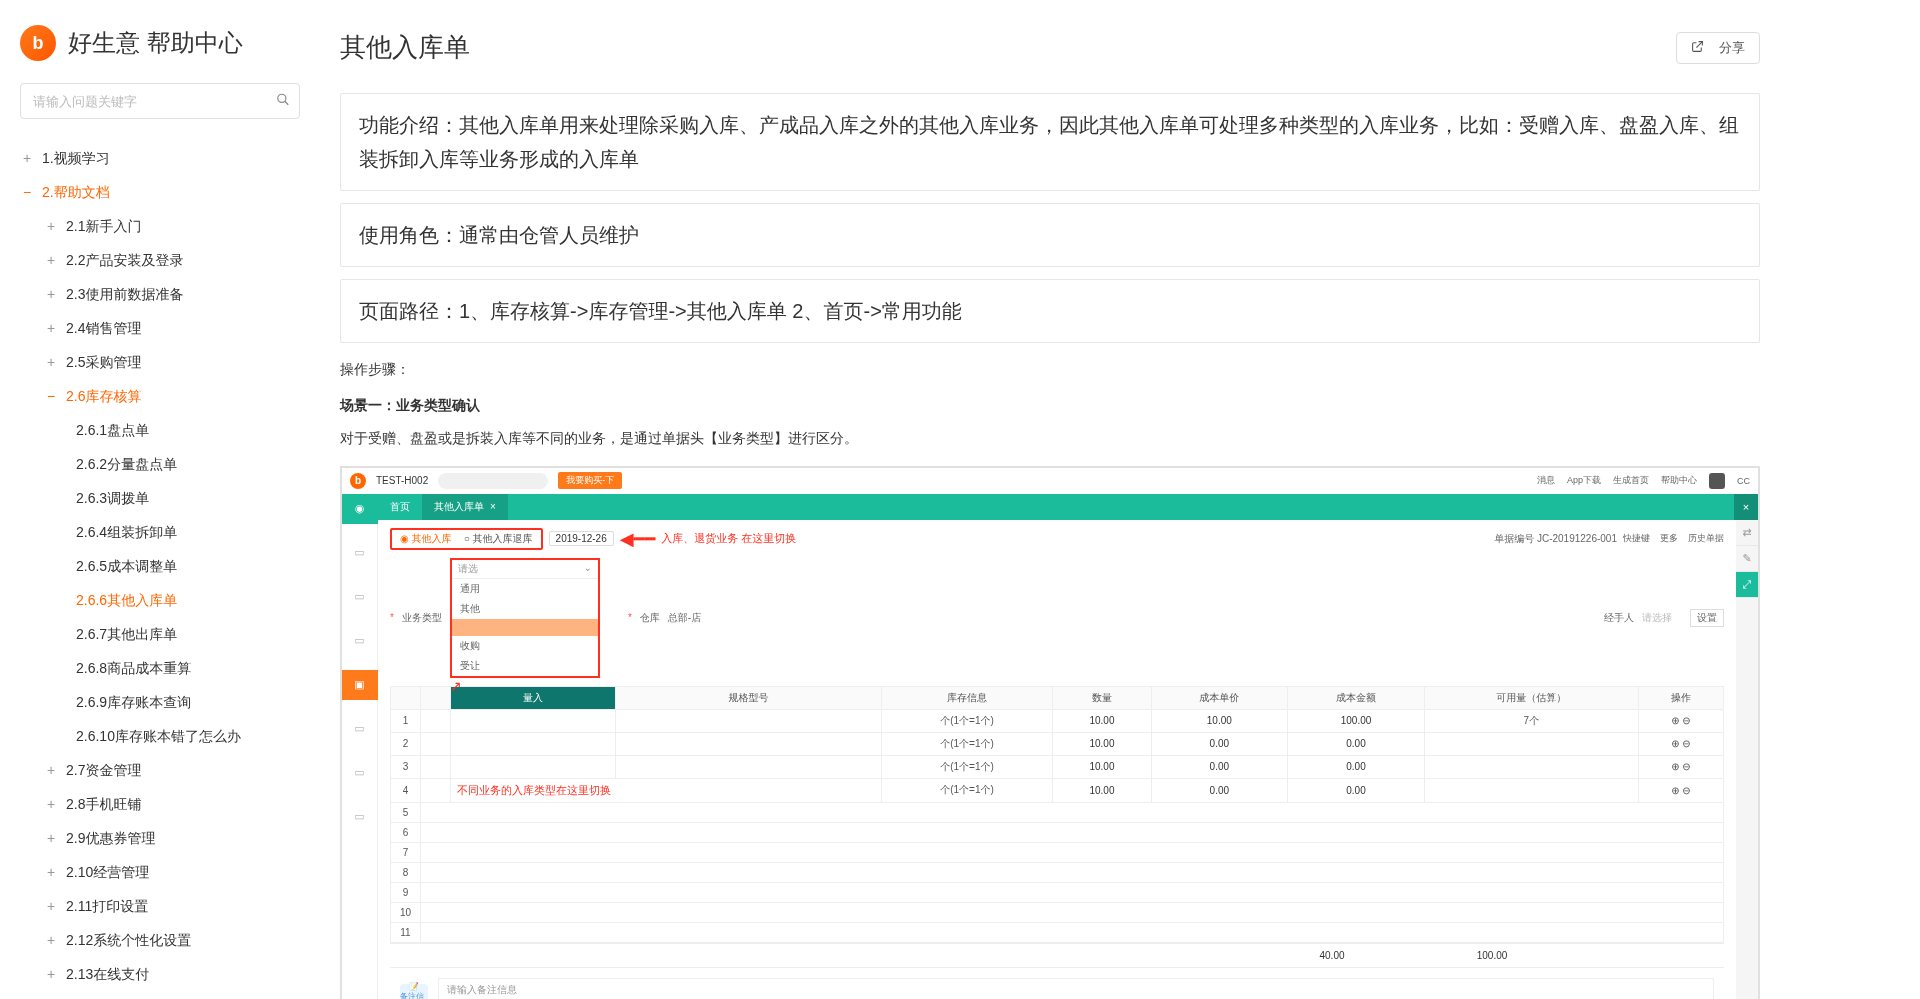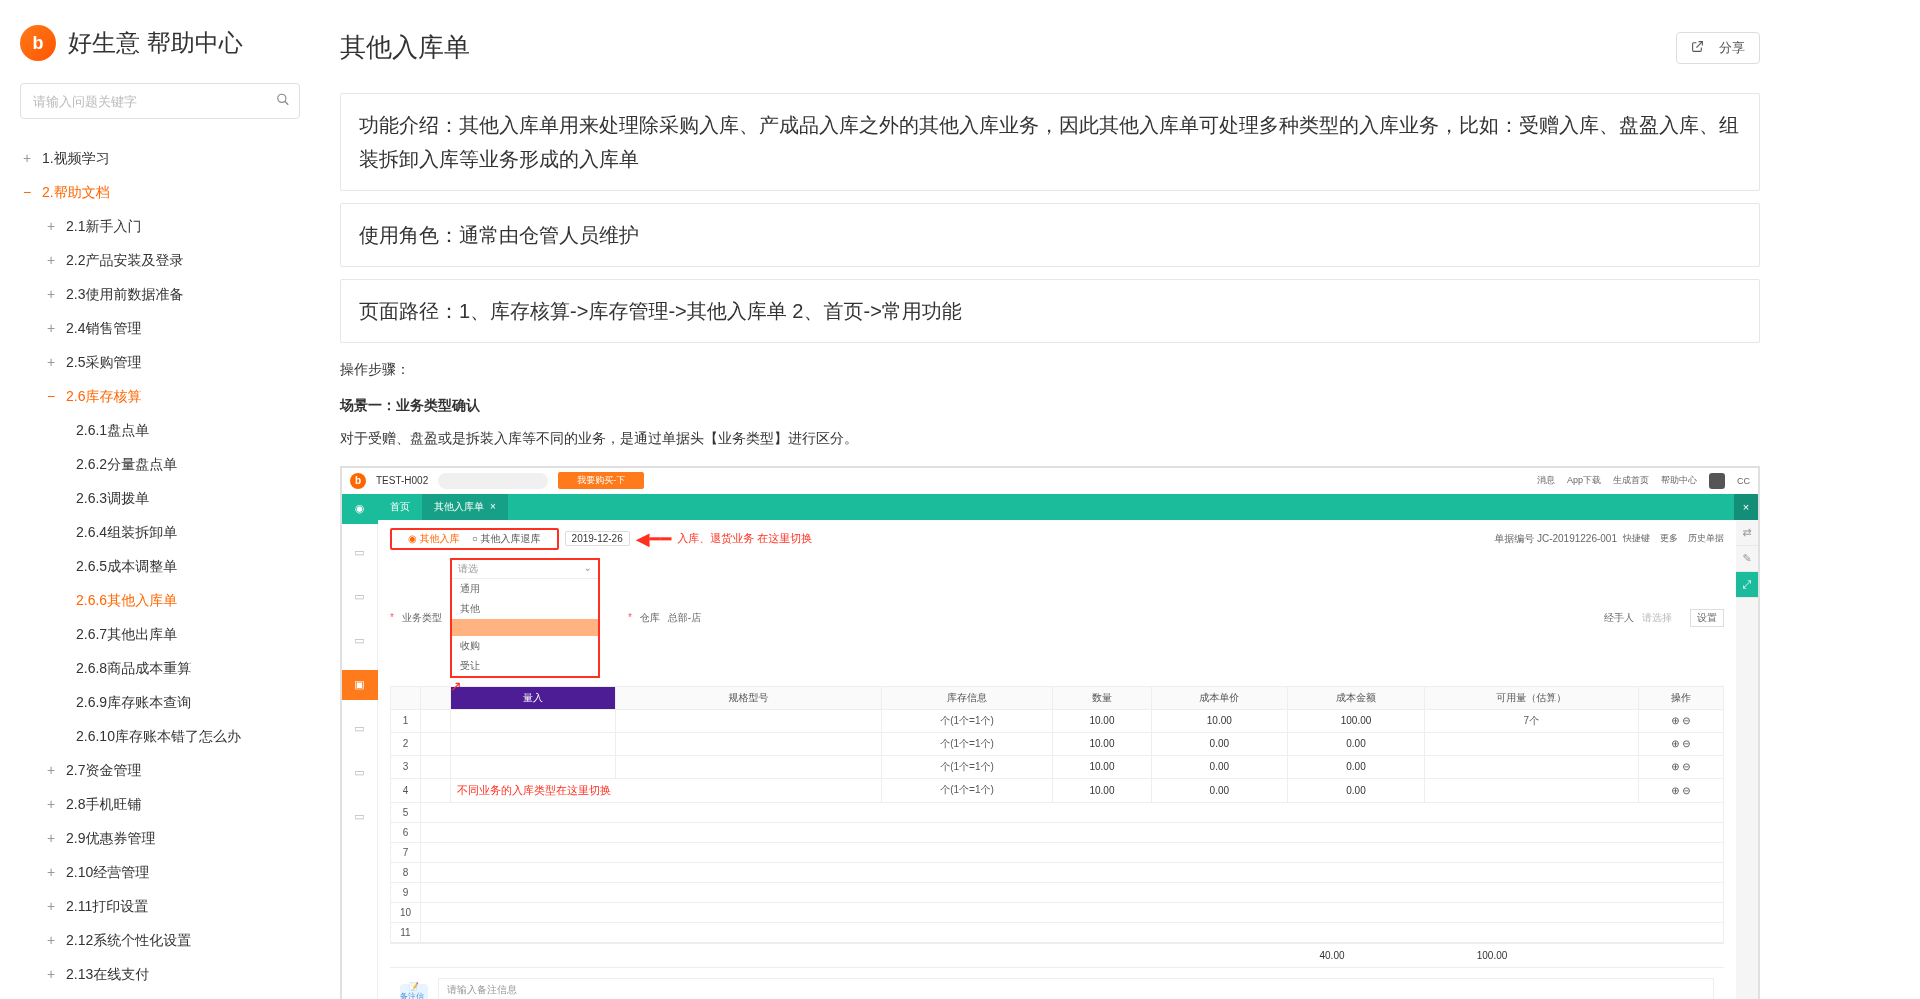--- a/index.html
+++ b/index.html
@@ -28,53 +28,53 @@
 .info-box{border:1px solid #e6e6e6;padding:14px 18px;margin-bottom:12px;border-radius:2px;font-size:20px;line-height:1.7}
 .info-label{font-weight:500}
 .section-title{font-size:14px;margin:18px 0 10px}
 .bold{font-weight:600}
 .body-text{line-height:1.9;margin-bottom:12px}
 .screenshot{border:2px solid #e0e0e0;margin:14px 0 28px;background:#fff;font-size:11px;overflow:hidden}
 .ss-top{display:flex;align-items:center;background:#fff;height:26px;padding:0 8px;gap:10px}
 .ss-logo{width:16px;height:16px;border-radius:50%;background:#ff6600;display:inline-flex;align-items:center;justify-content:center;color:#fff;font-size:10px;font-weight:bold}
 .ss-tenant{font-size:10px;color:#333}
 .ss-search{flex:0 0 110px;height:16px;background:#f0f0f0;border-radius:8px}
-.ss-orange-btn{background:#ff7a1a;color:#fff;font-size:9px;padding:2px 19px;border-radius:2px}
+.ss-orange-btn{background:#ff7a1a;color:#fff;font-size:9px;padding:2px 8px;border-radius:2px}
 .ss-top-right{margin-left:auto;display:flex;gap:12px;align-items:center;font-size:9px;color:#666}
 .ss-avatar{width:16px;height:16px;background:#555;border-radius:3px}
 .ss-body{display:flex}
 .ss-nav{width:36px;background:#fff;border-right:1px solid #eee;display:flex;flex-direction:column;align-items:center;padding-top:0;gap:14px}
 .ss-nav-item{width:36px;height:30px;display:flex;align-items:center;justify-content:center;color:#bbb}
 .ss-nav-green{background:#1abc9c;color:#fff}
 .ss-nav-orange{background:#ff7a1a;color:#fff}
 .ss-content{flex:1}
 .ss-tabs{background:#1abc9c;display:flex;align-items:center;height:26px}
 .ss-tab{color:#fff;padding:0 12px;font-size:10px;display:flex;align-items:center;height:100%}
 .ss-tab.active{background:#16a085}
 .ss-tab-close{margin-left:6px;font-size:10px}
 .ss-close-bar{margin-left:auto;background:#148f77;width:24px;height:100%;display:flex;align-items:center;justify-content:center;color:#fff}
 .ss-form{padding:8px 12px}
 .ss-form-row{display:flex;align-items:center;gap:6px;margin-bottom:8px;position:relative}
-.redbox{border:2px solid #ff3020;padding:2px 16px;border-radius:2px}
+.redbox{border:2px solid #ff3020;padding:2px 8px;border-radius:2px}
 .ss-radio{font-size:10px;color:#555}
 .ss-radio.sel{color:#ff6600}
 .ss-date{border:1px solid #ddd;padding:1px 6px;font-size:10px}
 .ss-arrow-red{color:#ff3020;font-size:18px;line-height:1}
 .ss-red-text{color:#ff3020;font-size:11px}
 .ss-doc-no{margin-left:auto;font-size:10px;color:#666}
 .ss-toolbar-right{display:flex;gap:10px;font-size:9px;color:#666;align-items:flex-end}
 .ss-field-row{display:flex;align-items:center;gap:8px;font-size:10px;color:#666;margin-bottom:8px}
 .ss-dropdown{border:2px solid #ff3020;position:relative;width:150px;background:#fff}
 .ss-dd-head{padding:2px 6px;border-bottom:1px solid #eee;color:#999;display:flex;justify-content:space-between}
 .ss-dd-item{padding:3px 8px;font-size:10px}
 .ss-dd-item.sel{background:#ffb380}
 .ss-table{width:100%;border-collapse:collapse;font-size:10px}
 .ss-table th,.ss-table td{border:1px solid #eee;padding:4px 6px;text-align:center;color:#555}
 .ss-table th{background:#fafafa;font-weight:normal}
-.ss-table .orange-cell{background:#4c1d95;color:#fff}
+.ss-table .orange-cell{background:#0f766e;color:#fff}
 .ss-table .num{color:#333}
 .ss-totals{display:flex;padding:6px 12px;font-size:10px;color:#333;border-top:1px solid #eee}
 .ss-totals .sp{flex:1}
 .ss-remark{display:flex;align-items:center;gap:10px;padding:10px;border-top:1px solid #eee}
 .ss-remark-icon{width:28px;height:28px;background:#e8f4ff;border-radius:4px;display:flex;flex-direction:column;align-items:center;justify-content:center;font-size:8px;color:#4a90d9}
 .ss-remark-input{flex:1;border:1px solid #eee;height:40px;padding:4px 8px;font-size:10px;color:#999}
 .ss-footer{display:flex;justify-content:space-between;gap:10px;padding:10px;border-top:1px solid #eee}
 .ss-btn{border:1px solid #ddd;padding:4px 14px;font-size:11px;background:#fff;cursor:default}
 .ss-btn.orange-o{border-color:#ff7a1a;color:#ff7a1a}
 .ss-btn.orange{background:#ff7a1a;border-color:#ff7a1a;color:#fff}

